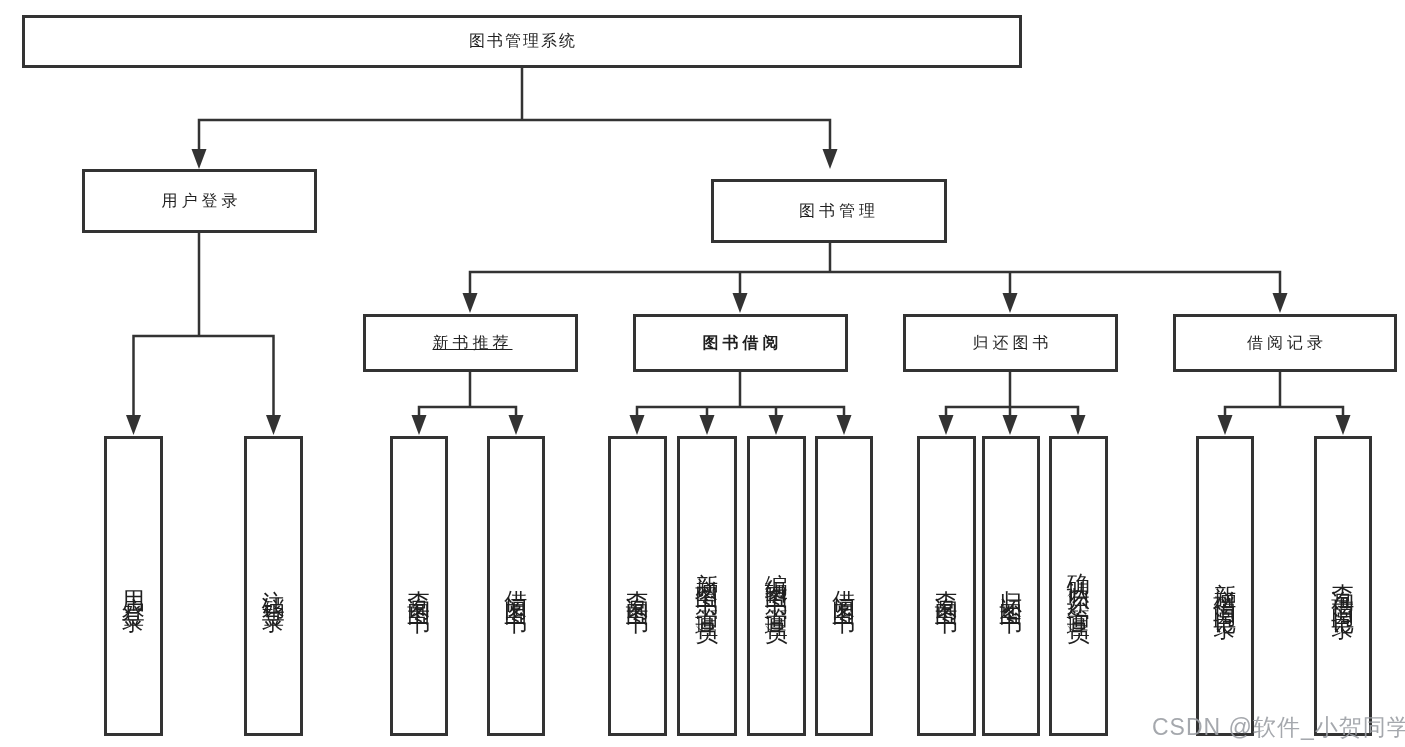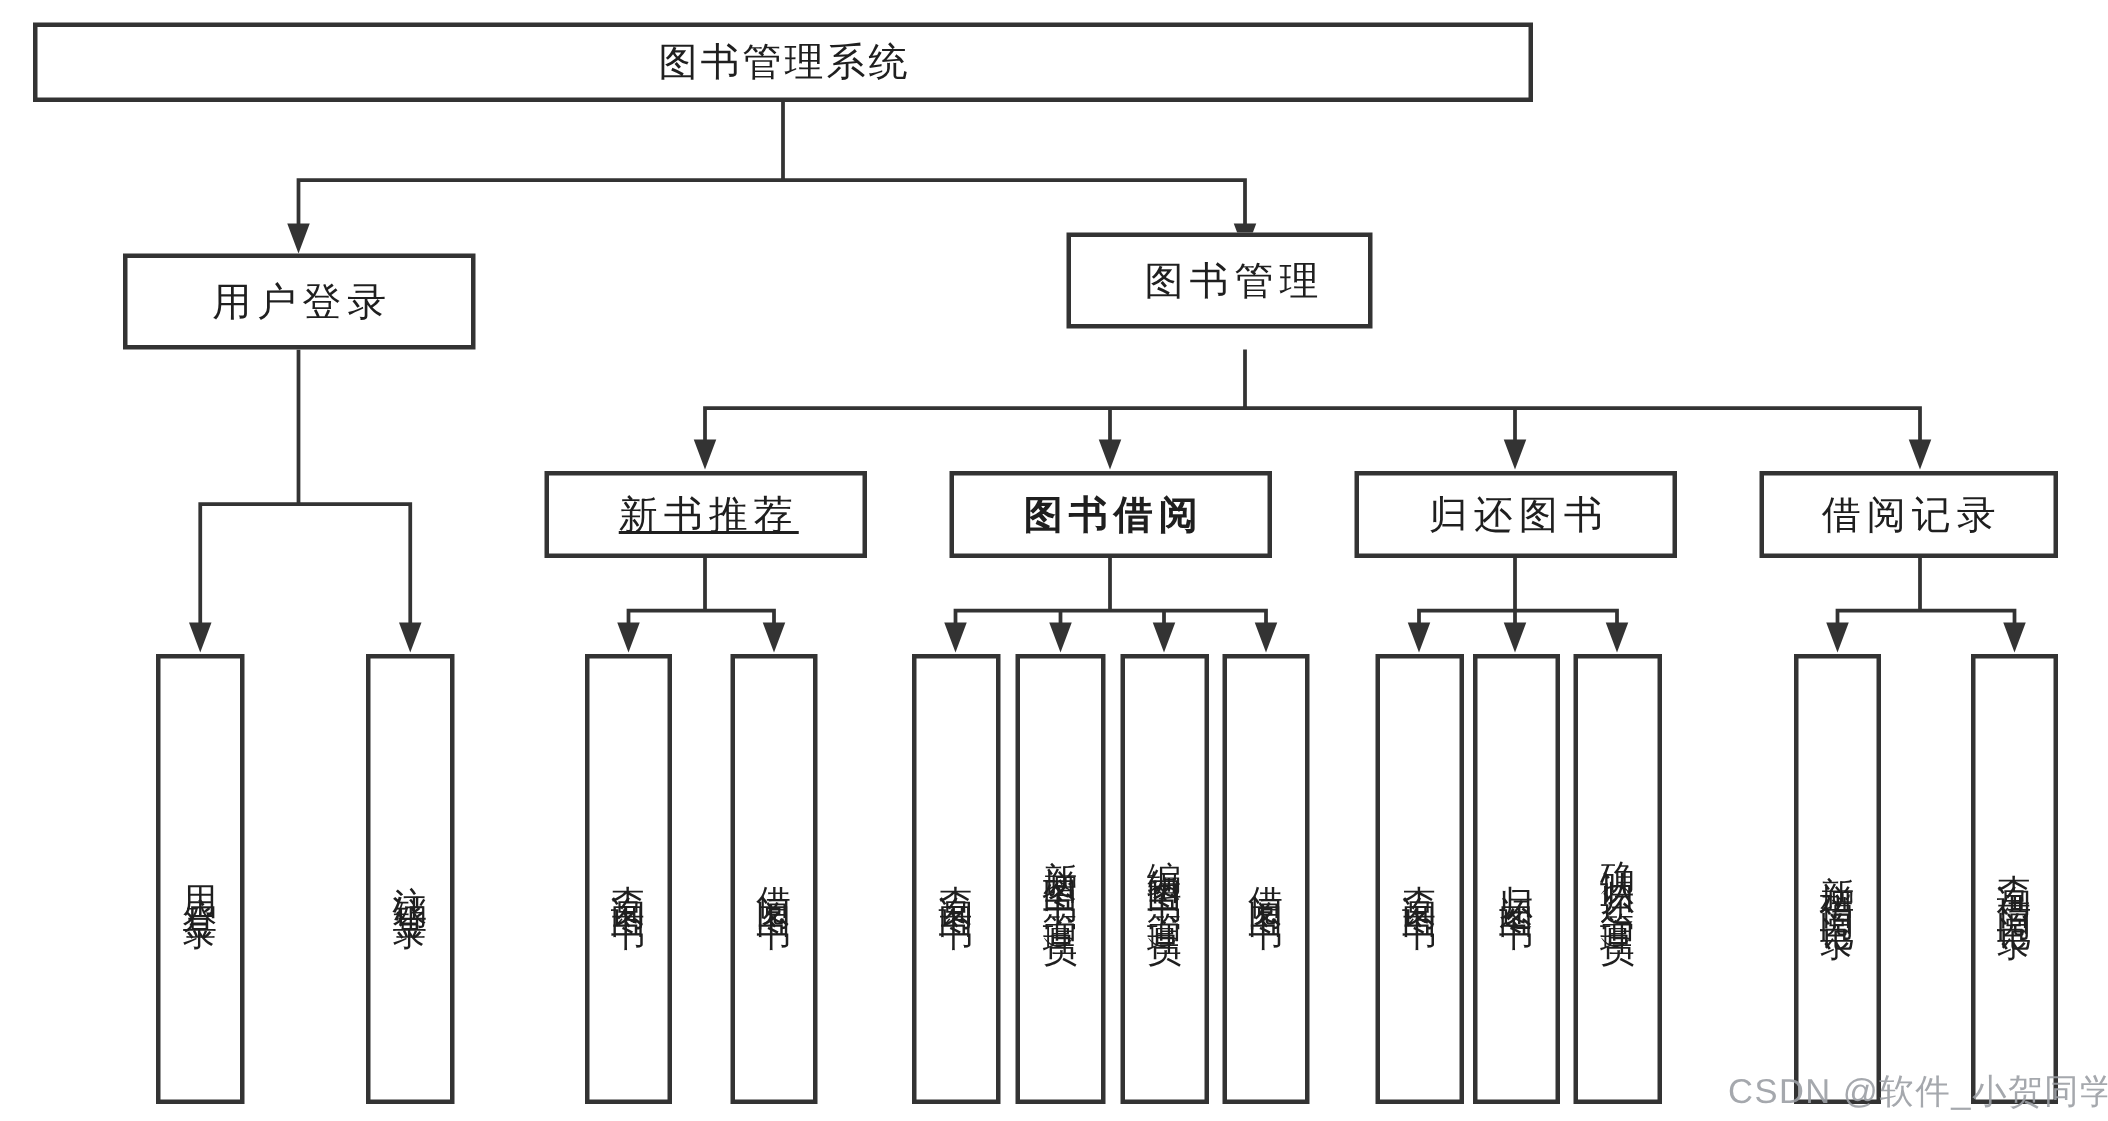--- a/index.html
+++ b/index.html
@@ -26,21 +26,21 @@
     box-sizing: border-box;
     background: #ffffff;
     border: 3px solid #333333;
     display: flex;
     align-items: center;
     justify-content: center;
     color: #1f1f1f;
     z-index: 2;
   }
   .h-label {
-    font-size: 26px;
+    font-size: 16px;
     letter-spacing: 4px;
     text-indent: 4px;
     white-space: nowrap;
   }
   .root .h-label {
     letter-spacing: 2px;
     text-indent: 2px;
   }
   .v-label {
     writing-mode: vertical-lr;
@@ -96,34 +96,34 @@
     </g>
   </svg>
 
   <div class="box root" style="left:22px; top:15px; width:1000px; height:53px;">
     <span class="h-label">图书管理系统</span>
   </div>
 
   <div class="box" style="left:82px; top:169px; width:235px; height:64px;">
     <span class="h-label">用户登录</span>
   </div>
-  <div class="box" style="left:711px; top:155px; width:204px; height:64px;padding-left:16px;">
+  <div class="box" style="left:711px; top:179px; width:236px; height:64px;padding-left:16px;">
     <span class="h-label">图书管理</span>
   </div>
 
   <div class="box" style="left:363px; top:314px; width:215px; height:58px;text-decoration:underline;">
     <span class="h-label">新书推荐</span>
   </div>
   <div class="box" style="left:633px; top:314px; width:215px; height:58px;font-weight:bold;">
     <span class="h-label">图书借阅</span>
   </div>
   <div class="box" style="left:903px; top:314px; width:215px; height:58px;">
     <span class="h-label">归还图书</span>
   </div>
-  <div class="box" style="left:1173px; top:314px; width:199px; height:58px;">
+  <div class="box" style="left:1173px; top:314px; width:224px; height:58px;">
     <span class="h-label">借阅记录</span>
   </div>
 
   <div class="box" style="left:104px; top:436px; width:59px; height:300px;">
     <span class="v-label">用户登录</span>
   </div>
   <div class="box" style="left:244px; top:436px; width:59px; height:300px;">
     <span class="v-label">注销登录</span>
   </div>
 

